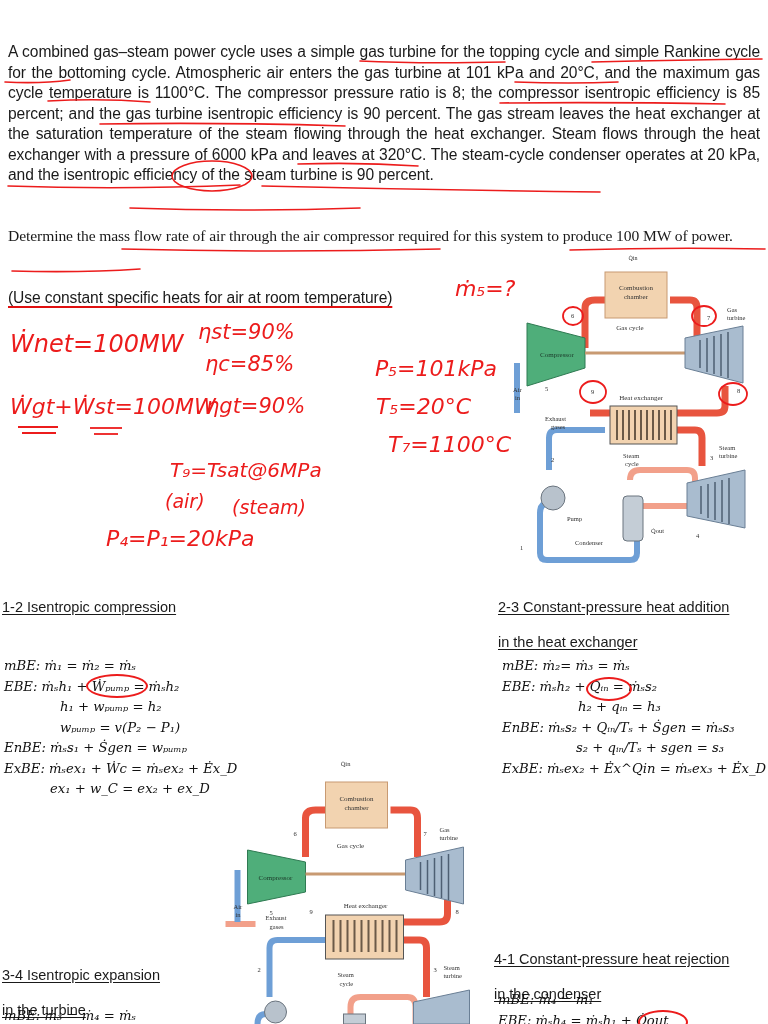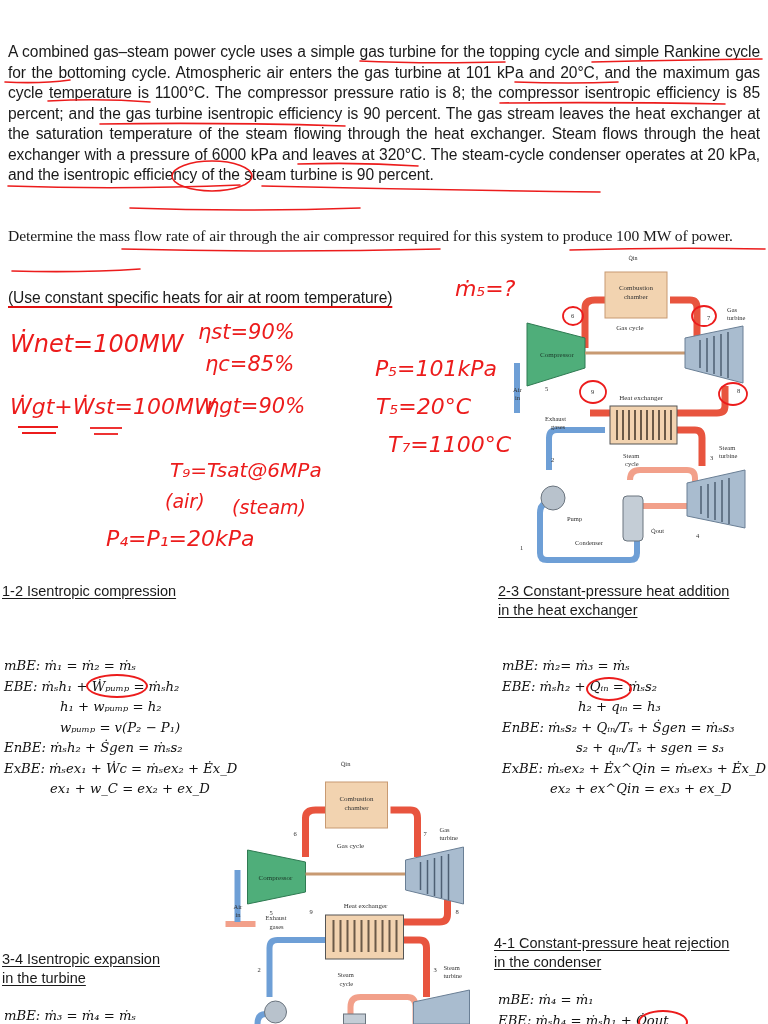--- a/index.html
+++ b/index.html
@@ -2,21 +2,21 @@
 <html><head>
 <meta charset="utf-8">
 <style>
   html,body{margin:0;padding:0;background:#fff;}
   body{width:768px;height:1024px;position:relative;overflow:hidden;font-family:"Liberation Sans",sans-serif;color:#1a1a1a;}
   .abs{position:absolute;}
   .para{left:8px;width:752px;font-size:15.6px;line-height:20.5px;text-align:justify;letter-spacing:-0.1px;}
   .para p{margin:0;}
   .ul{text-decoration:underline;text-decoration-color:#e01010;text-decoration-thickness:1.5px;text-underline-offset:3px;}
   .hand{font-family:"DejaVu Sans",sans-serif;color:#ec1c1c;font-style:italic;white-space:nowrap;}
-  .sec-title{font-size:14.5px;line-height:19px;text-decoration:underline;text-underline-offset:2px;color:#1a1a1a;}
+  .sec-title{font-size:14.5px;line-height:19px;text-decoration:underline;text-underline-offset:2px;color:#1a1a1a;margin-top:16px;}
   .eq{font-family:"DejaVu Serif",serif;font-style:italic;font-size:13.2px;line-height:20.5px;white-space:nowrap;color:#111;}
   .eq .l{display:block;}
   svg text{font-family:"Liberation Serif",serif;}
   .circ{position:absolute;border:2px solid #ec1c1c;border-radius:50%;}
 </style>
 </head>
 <body>
 
 <div class="abs para" style="top:42px;">
   <p>A combined gas–steam power cycle uses a simple gas turbine for the topping cycle and simple Rankine cycle for the bottoming cycle. Atmospheric air enters the gas turbine at 101 kPa and 20°C, and the maximum gas cycle temperature is 1100°C. The compressor pressure ratio is 8; the compressor isentropic efficiency is 85 percent; and the gas turbine isentropic efficiency is 90 percent. The gas stream leaves the heat exchanger at the saturation temperature of the steam flowing through the heat exchanger. Steam flows through the heat exchanger with a pressure of 6000 kPa and leaves at 320°C. The steam-cycle condenser operates at 20 kPa, and the isentropic efficiency of the steam turbine is 90 percent.</p>
@@ -156,38 +156,37 @@
 </svg>
 
 <div class="abs" style="left:2px;top:582px;">
   <div class="sec-title">1-2 Isentropic compression</div>
 </div>
 <div class="abs eq" style="left:4px;top:656px;">
   <span class="l">mBE:   ṁ₁ = ṁ₂ = ṁₛ</span>
   <span class="l">EBE: ṁₛh₁ + Ẇₚᵤₘₚ = ṁₛh₂</span>
   <span class="l" style="padding-left:56px;">h₁ + wₚᵤₘₚ = h₂</span>
   <span class="l" style="padding-left:56px;">wₚᵤₘₚ = v(P₂ − P₁)</span>
-  <span class="l">EnBE: ṁₛh₂ + Ṡgen = ṁₛs₂</span>
+  <span class="l">EnBE: ṁₛs₁ + Ṡgen = wₚᵤₘₚ</span>
   <span class="l">ExBE: ṁₛex₁ + Ẇc = ṁₛex₂ + Ėx_D</span>
   <span class="l" style="padding-left:46px;">ex₁ + w_C = ex₂ + ex_D</span>
 </div>
 <div class="circ" style="left:86px;top:674px;width:58px;height:20px;"></div>
 
 <div class="abs" style="left:498px;top:582px;">
   <div class="sec-title">2-3 Constant-pressure heat addition</div>
   <div class="sec-title">in the heat exchanger</div>
 </div>
 <div class="abs eq" style="left:502px;top:656px;">
   <span class="l">mBE:  ṁ₂= ṁ₃ = ṁₛ</span>
   <span class="l">EBE: ṁₛh₂ + Qᵢₙ = ṁₛs₂</span>
   <span class="l" style="padding-left:76px;">h₂ + qᵢₙ = h₃</span>
   <span class="l">EnBE: ṁₛs₂ + Qᵢₙ/Tₛ + Ṡgen = ṁₛs₃</span>
   <span class="l" style="padding-left:74px;">s₂ + qᵢₙ/Tₛ + sgen = s₃</span>
   <span class="l">ExBE: ṁₛex₂ + Ėx^Qin = ṁₛex₃ + Ėx_D</span>
-  <span class="l" style="padding-left:48px;">ex₂ + ex^Qin = ex₃ + ex_D</span>
 </div>
 <div class="circ" style="left:586px;top:677px;width:42px;height:20px;"></div>
 
 <svg class="abs" style="left:222px;top:752px;" width="270" height="272" viewBox="0 0 263 272">
   <g fill="none" stroke="#e8543e" stroke-width="7" stroke-linejoin="round">
     <path d="M80 105 V66 Q80 58 90 58 H100"></path>
     <path d="M165 58 H185 Q192 58 192 66 V105"></path>
     <path d="M222 142 V162 Q222 170 214 170 H178"></path>
     <path d="M178 188 H194 Q201 188 201 196 V245"></path>
   </g>

